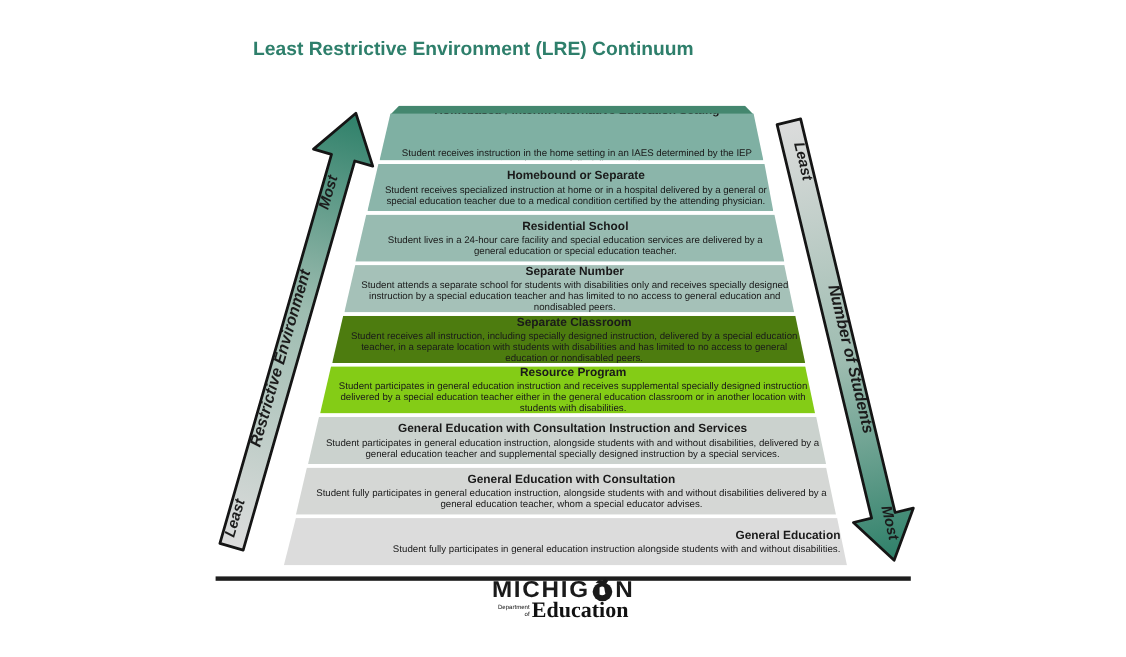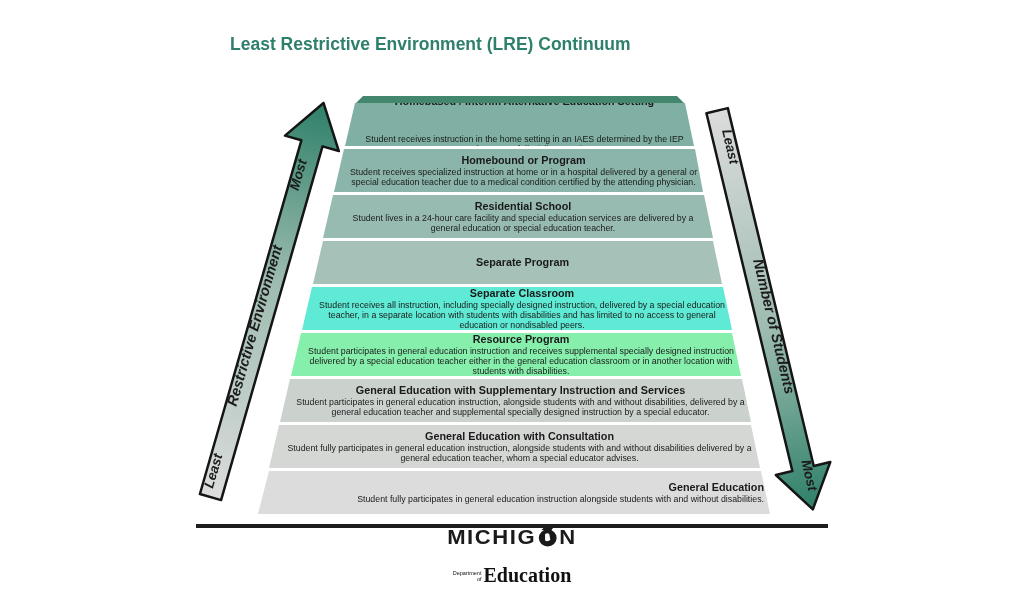--- a/index.html
+++ b/index.html
@@ -17,39 +17,39 @@
     display:flex;flex-direction:column;justify-content:center;text-align:center;color:#1a1a1a;
   }
   .tier .t-title{font-size:10.8px;font-weight:bold;line-height:11.5px;margin-bottom:1px;}
   .tier .t-desc{font-size:8.8px;line-height:10px;}
   .tier-lid{position:absolute;left:0;top:-4px;width:524px;height:8px;background:#44876f;
     clip-path:polygon(111px 0,425px 0,433px 8px,103px 8px);}
   .tier0{top:3px;  background:#7fb0a3;clip-path:polygon(103px 0,433px 0,442px 43px,93px 43px);padding:1px 86px 0 107px;gap:26px;}
   .tier1{top:49px; background:#8bb5aa;clip-path:polygon(92px 0,443px 0,451px 43px,82px 43px); padding:1px 77px 0 96px;}
   .tier2{top:95px; background:#98bbb1;clip-path:polygon(81px 0,452px 0,461px 43px,71px 43px); padding:1px 67px 0 85px;}
   .tier3{top:141px;background:#a5c1b8;clip-path:polygon(71px 0,461px 0,470px 43px,61px 43px); padding:1px 58px 0 75px;}
-  .tier4{top:187px;background:#5eead4;clip-path:polygon(60px 0,471px 0,480px 43px,50px 43px); padding:1px 48px 0 64px;align-items:center;}
-  .tier5{top:233px;background:#86efac;clip-path:polygon(49px 0,480px 0,489px 43px,39px 43px); padding:1px 39px 0 53px;}
+  .tier4{top:187px;background:#4d7c0f;clip-path:polygon(60px 0,471px 0,480px 43px,50px 43px); padding:1px 48px 0 64px;align-items:center;}
+  .tier5{top:233px;background:#84cc16;clip-path:polygon(49px 0,480px 0,489px 43px,39px 43px); padding:1px 39px 0 53px;}
   .tier6{top:279px;background:#cbd2ce;clip-path:polygon(38px 0,490px 0,499px 43px,28px 43px); padding:1px 29px 0 42px;}
   .tier7{top:325px;background:#d5d7d5;clip-path:polygon(27px 0,499px 0,508px 43px,17px 43px); padding:1px 20px 0 31px;}
   .tier8{top:371px;background:#dcdcdc;clip-path:polygon(17px 0,509px 0,518px 43px,6px 43px);  padding:1px 12px 0 21px;text-align:right;}
   
   .arrow{position:absolute;width:68px;height:414px;}
   .arrow-left{left:233px;top:93px;transform:rotate(16deg);}
   .arrow-right{left:731px;top:103px;transform:rotate(-13.5deg);}
   .arrow text{font-family:"Liberation Sans","DejaVu Sans",sans-serif;font-style:italic;font-weight:bold;fill:#1b1b1b;}
   
   .rule{position:absolute;left:196px;top:524px;width:632px;height:4px;background:#1d1d1d;}
   .logo{position:absolute;left:412px;top:526px;width:200px;text-align:center;color:#111;}
   .logo-row1{display:flex;align-items:center;justify-content:center;font-size:21px;font-weight:600;
     letter-spacing:1.5px;transform:scaleX(1.05);line-height:20px;color:#1a1a1a;}
   .logo-glyph{display:inline-block;width:20px;height:22px;margin:0 1px;position:relative;top:-1px;}
   .logo-row2{display:flex;align-items:flex-end;justify-content:center;margin-top:-3px;}
   .logo-dept{font-size:5.5px;line-height:5.5px;text-align:right;margin-right:2px;margin-bottom:3px;}
-  .logo-edu{font-family:"Liberation Serif","DejaVu Serif",serif;font-weight:bold;font-size:20px;line-height:20px;margin-top:20px;}
+  .logo-edu{font-family:"Liberation Serif","DejaVu Serif",serif;font-weight:bold;font-size:20px;line-height:20px;}
 </style>
 </head>
 <body>
 
 <div class="canvas">
 
   <div class="page-title">Least Restrictive Environment (LRE) Continuum</div>
 
   <svg class="arrow arrow-left" viewBox="0 0 68 414">
     <defs>
@@ -80,41 +80,42 @@
   </svg>
 
   <div class="pyramid">
     <div class="tier-lid"></div>
 
     <div class="tier tier0">
       <div class="t-title">Homebased / Interim Alternative Education Setting</div>
       <div class="t-desc">Student receives instruction in the home setting in an IAES determined by the IEP team because of disciplinary action.</div>
     </div>
     <div class="tier tier1">
-      <div class="t-title">Homebound or Program</div>
+      <div class="t-title">Homebound or Separate</div>
       <div class="t-desc">Student receives specialized instruction at home or in a hospital delivered by a general or special education teacher due to a medical condition certified by the attending physician.</div>
     </div>
     <div class="tier tier2">
       <div class="t-title">Residential School</div>
       <div class="t-desc">Student lives in a 24-hour care facility and special education services are delivered by a general education or special education teacher.</div>
     </div>
     <div class="tier tier3">
-      <div class="t-title">Separate Program</div>
+      <div class="t-title">Separate Number</div>
+      <div class="t-desc">Student attends a separate school for students with disabilities only and receives specially designed instruction by a special education teacher and has limited to no access to general education and nondisabled peers.</div>
     </div>
     <div class="tier tier4">
       <div class="t-title">Separate Classroom</div>
       <div class="t-desc">Student receives all instruction, including specially designed instruction, delivered by a special education teacher, in a separate location with students with disabilities and has limited to no access to general education or nondisabled peers.</div>
     </div>
     <div class="tier tier5">
       <div class="t-title">Resource Program</div>
       <div class="t-desc">Student participates in general education instruction and receives supplemental specially designed instruction delivered by a special education teacher either in the general education classroom or in another location with students with disabilities.</div>
     </div>
     <div class="tier tier6">
-      <div class="t-title">General Education with Supplementary Instruction and Services</div>
-      <div class="t-desc">Student participates in general education instruction, alongside students with and without disabilities, delivered by a general education teacher and supplemental specially designed instruction by a special educator.</div>
+      <div class="t-title">General Education with Consultation Instruction and Services</div>
+      <div class="t-desc">Student participates in general education instruction, alongside students with and without disabilities, delivered by a general education teacher and supplemental specially designed instruction by a special services.</div>
     </div>
     <div class="tier tier7">
       <div class="t-title">General Education with Consultation</div>
       <div class="t-desc">Student fully participates in general education instruction, alongside students with and without disabilities delivered by a general education teacher, whom a special educator advises.</div>
     </div>
     <div class="tier tier8">
       <div class="t-title">General Education</div>
       <div class="t-desc">Student fully participates in general education instruction alongside students with and without disabilities.</div>
     </div>
   </div>

